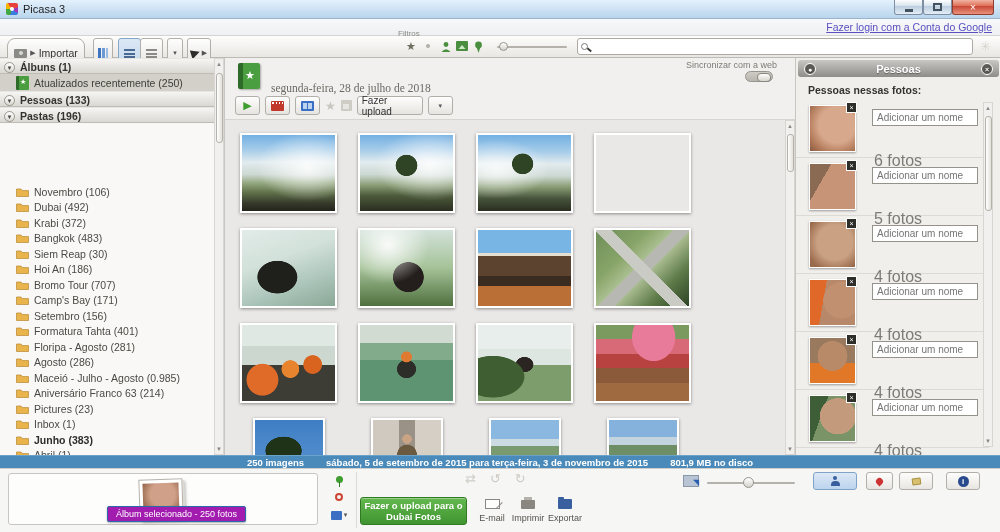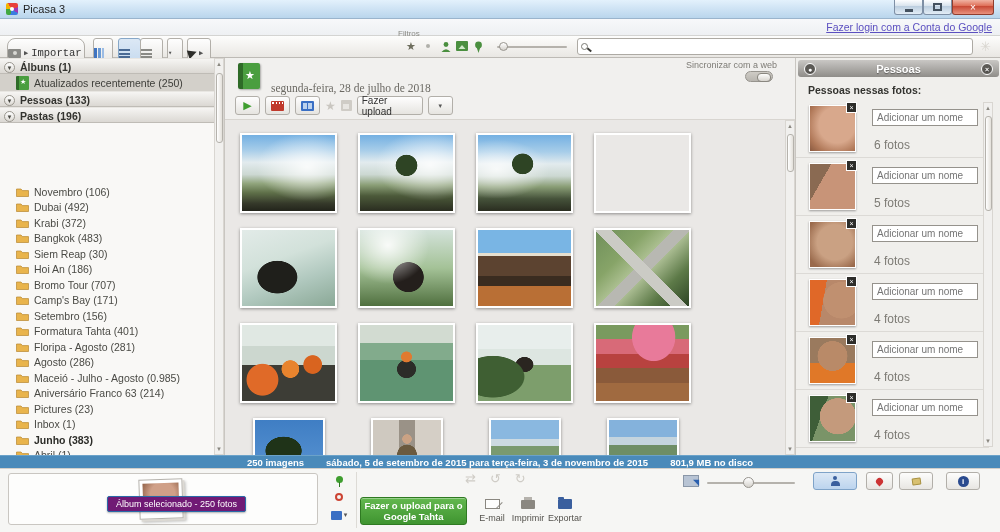--- a/index.html
+++ b/index.html
@@ -26,21 +26,21 @@
   
   .menubar { position:absolute; left:0; top:19px; width:1000px; height:17px; background:linear-gradient(#f7f8fa,#eef0f3);
     border-bottom:1px solid #d4d4d2; display:flex; align-items:center; padding-left:4px; }
   .menu-item { padding:0 7px; font-size:11px; color:#222; cursor:default; }
   .login-link { position:absolute; right:8px; top:2px; font-size:10.5px; color:#5b4fc0; text-decoration:underline; }
 
   
   .toolbar { position:absolute; left:0; top:36px; width:1000px; height:22px;
     background:linear-gradient(#fdfdfc,#e9e7e3); border-bottom:1px solid #bdbab5; }
   .tb-btn { position:absolute; top:2px; height:30px; border:1px solid #b2afa9; border-radius:8px;
-    background:linear-gradient(#fefefe,#e4e2de); display:flex; align-items:center; font-size:10.5px; color:#333;font-family:Liberation Mono, monospace; }
+    background:linear-gradient(#fefefe,#e4e2de); display:flex; align-items:center; justify-content:center; font-size:10.5px; color:#333; }
   .tb-sq { border-radius:3px; }
   .import-btn { left:7px; width:78px; gap:3px; }
   .cam-ic { display:inline-block; width:13px; height:9px; background:#8a8a86; border-radius:1px; position:relative; }
   .cam-ic:after { content:""; position:absolute; left:4.5px; top:2.5px; width:4px; height:4px; border-radius:50%; background:#d8d8d4; }
   .tiny-caret { font-size:7px; color:#555; }
   .addbars { left:93px; width:20px; }
   .bars-ic { display:inline-block; width:10px; height:10px;
     background:linear-gradient(90deg,#3f74c0 0 3px,transparent 3px 4px,#6b9ad4 4px 7px,transparent 7px 8px,#9cbce4 8px 10px); }
   .viewgrid { left:118px; width:23px; background:linear-gradient(#dce8f5,#c2d8ee); border-color:#86a7c8; }
   .lines-ic { display:inline-block; width:11px; height:9px;
@@ -180,40 +180,40 @@
     color:#fff; font-size:7px; display:flex; align-items:center; justify-content:center; }
   .pc-left { left:6px; } .pc-right { right:6px; }
   .panel-sub { position:absolute; left:12px; top:26px; font-weight:bold; font-size:10.5px; color:#33332f; }
   .faces { position:absolute; left:0; top:42px; width:193px; }
   .face-row { height:58px; border-bottom:1px solid #dcdad6; position:relative; }
   .face-thumb { position:absolute; left:13px; top:5px; width:47px; height:47px; border:1px solid #fff; box-shadow:0 1px 2px rgba(0,0,0,.35); }
   .face-x { position:absolute; left:50px; top:2px; width:11px; height:11px; background:#2d2d2a; border:1px solid #fff;
     color:#fff; font-size:7px; line-height:9px; text-align:center; }
   .face-input { position:absolute; left:76px; top:9px; width:106px; height:17px; border:1px solid #95928c; background:#fff;
     font-size:10px; padding:0 4px; font-family:"Liberation Sans", sans-serif; color:#333; outline:none; }
-  .face-count { position:absolute; left:78px; top:38px; font-size:12px; color:#7d7b75; }
+  .face-count { position:absolute; left:78px; top:52px; font-size:16px; color:#7d7b75; }
   .face-row:nth-child(1) .face-thumb { background:radial-gradient(circle at 60% 42%, #d8a88c 0 48%, #b07858 78%, #8a5a40 100%); }
   .face-row:nth-child(2) .face-thumb { background:linear-gradient(120deg,#8a6a52 0 30%,#c89478 30% 100%); }
   .face-row:nth-child(3) .face-thumb { background:radial-gradient(circle at 55% 45%, #caa183 0 50%, #9a6a4c 85%),
       radial-gradient(circle at 10% 80%, #e07828 0 20%, transparent 21%); }
   .face-row:nth-child(4) .face-thumb { background:radial-gradient(circle at 70% 45%, #c09070 0 45%, transparent 46%),
       linear-gradient(100deg,#e06828 0 32%,#b8886a 32% 100%); }
   .face-row:nth-child(5) .face-thumb { background:radial-gradient(circle at 50% 40%, #b98a68 0 42%, transparent 43%),
       linear-gradient(180deg,#9a7a5e 0 55%,#e07828 55% 100%); }
   .face-row:nth-child(6) .face-thumb { background:radial-gradient(circle at 62% 45%, #c49a7c 0 48%, transparent 49%),
       linear-gradient(110deg,#3e5e38 0 30%,#7a9468 30% 100%); }
   .panel-scroll { left:187px; top:44px; height:345px; }
 
   
   .bottombar { position:absolute; left:0; top:468px; width:1000px; height:64px; background:#f6f6f4; border-top:1px solid #d2cfca; }
   .tray { position:absolute; left:8px; top:4px; width:310px; height:52px; background:#fdfdfc; border:1px solid #c9c6c1; border-radius:3px; }
   .stack { position:absolute; left:130px; top:5px; width:44px; height:40px; background:#fff; border:1px solid #b5b2ac;
     box-shadow:2px 2px 0 #dcd9d3, 3px 3px 3px rgba(0,0,0,.25); transform:rotate(-2deg); padding:3px; }
   .stack-img { width:100%; height:26px; background:radial-gradient(circle at 55% 45%, #d0a088 0 50%, #8a5a40 100%); }
-  .tray-tip { position:absolute; left:98px; top:22px; background:#701a75; border:1px solid #2a6aa8; border-radius:2px;
+  .tray-tip { position:absolute; left:98px; top:32px; background:#a21caf; border:1px solid #2a6aa8; border-radius:2px;
     color:#fff; font-size:9px; padding:2px 8px; white-space:nowrap; box-shadow:0 1px 2px rgba(0,0,0,.3); }
   .mini-col { position:absolute; left:326px; top:2px; width:26px; }
   .mini-btn { height:16px; display:flex; align-items:center; justify-content:center; margin-bottom:2px; }
   .pin-g { width:7px; height:7px; background:#3f9e2f; border-radius:50%; position:relative; }
   .pin-g:after { content:""; position:absolute; left:3px; top:6px; width:1.5px; height:5px; background:#2d7a20; }
   .circ-r { width:8px; height:8px; border:2px solid #cc4433; border-radius:50%; }
   .pic-b { width:11px; height:9px; background:#3a6fc4; border-radius:1px; margin-right:2px; }
   .vdiv { position:absolute; left:356px; top:3px; width:1px; height:56px; background:#dddbd6; }
   .dis-row { position:absolute; left:465px; top:2px; display:flex; gap:14px; font-size:13px; color:#cfccc6; }
   .upload-big { position:absolute; left:360px; top:28px; width:107px; height:28px; border:1px solid #2f7a22; border-radius:3px;
@@ -610,21 +610,21 @@
         </div>
     </div>
     <div class="vdiv"></div>
     <div class="dis-row">
       <span>⇄</span>
       <span>↺</span>
       <span>↻</span>
     </div>
     <div class="upload-big">
       <span>Fazer o upload para o</span>
-      <span>Google Tahta</span>
+      <span>Dubai Fotos</span>
     </div>
     <div class="io-btn" style="left:474px">
       <span class="io-ic">
           <span class="env"></span>
         </span>
       <span>E-mail</span>
     </div>
     <div class="io-btn" style="left:510px">
       <span class="io-ic">
           <span class="prn"></span>

